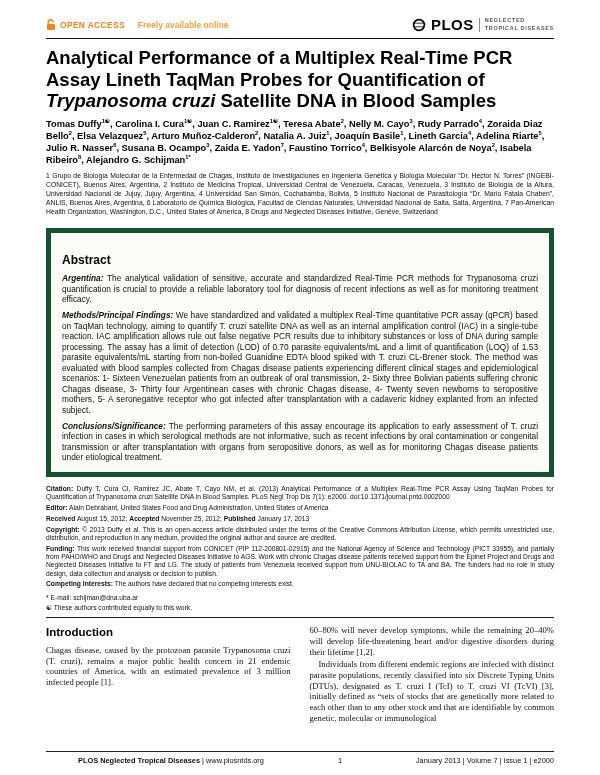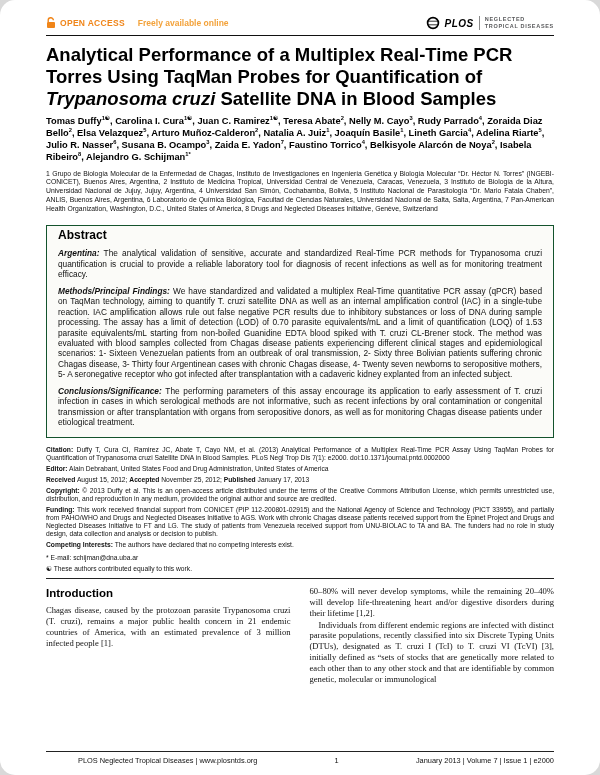--- a/index.html
+++ b/index.html
@@ -1,40 +1,40 @@
 <!DOCTYPE html>
 <html><head>
 <meta charset="utf-8">
 <style>
   * { margin:0; padding:0; box-sizing:border-box; }
   html,body { background:#d9d9d9; }
   .page {
     width:600px; height:775px; margin:0 auto; background:#ffffff;
     padding:16px 46px 0 46px; position:relative; overflow:hidden;
-    font-family:"Liberation Sans", sans-serif; color:#111;border-radius:15px;
+    font-family:"Liberation Sans", sans-serif; color:#111;
   }
   
   .topbar { display:flex; justify-content:space-between; align-items:center;
     padding-bottom:5px; border-bottom:1.5px solid #111; }
   .oa { display:flex; align-items:center; gap:4px; }
   .oa-label { color:#F08519; font-weight:bold; font-size:8.5px; letter-spacing:.3px; }
   .freely { color:#F3A23A; font-weight:bold; font-size:8.5px; margin-left:9px; }
   .plos { display:flex; align-items:center; gap:5px; }
-  .plos-word { font-size:10px; font-weight:bold; letter-spacing:.5px; color:#000;font-style:italic; }
+  .plos-word { font-size:15px; font-weight:bold; letter-spacing:.5px; color:#000; }
   .vline { width:1px; height:14px; background:#8a8a8a; }
   .journal { display:flex; flex-direction:column; font-size:5.5px; font-weight:bold;
     letter-spacing:.7px; color:#58595B; line-height:1.3; }
   
   .title { font-size:18.5px; line-height:1.17; font-weight:bold; margin:8px 0 6px; color:#000; }
   .title i { font-style:italic;margin-top:44px; }
   .authors { font-size:9.3px; font-weight:bold; line-height:1.3; margin-bottom:6px; color:#000; }
   .authors sup { font-size:.62em; line-height:0; }
   .affiliations { font-size:6.8px; line-height:1.32; text-align:justify; margin-bottom:11px; }
   
-  .abstract-box { border:1px solid #14532d; background:#FBFBF8; padding:2px 11px 3px; }
+  .abstract-box { border:5px solid #14532d; background:#FBFBF8; padding:20px 11px 3px; }
   .abstract-box h2 { font-size:12px; margin-bottom:6px; color:#000; }
   .abstract-box p { font-size:8.3px; line-height:1.26; text-align:justify; margin-bottom:6px; }
   .bi { font-weight:bold; font-style:italic; }
   
   .meta { margin-top:8px; }
   .meta p { font-size:6.7px; line-height:1.22; text-align:justify; margin-bottom:2.8px; }
   .fn { margin-bottom:2px !important; }
   .fns { margin-top:5px; }
   .email { color:#111; }
   .section-rule { border:none; border-top:1px solid #222; margin:5px 0 7px; }
@@ -42,21 +42,21 @@
   .body-cols { display:flex; gap:19px; }
   .col { flex:1; font-family:"Liberation Serif", serif; font-size:8.6px;
     line-height:1.27; text-align:justify; }
   .col h3 { font-family:"Liberation Sans", sans-serif; font-size:11.5px; margin-bottom:5px; color:#000; }
   .col p { margin-bottom:1px; }
   .col p.indent { text-indent:9px; }
   
   .pfooter { position:absolute; left:46px; right:46px; bottom:10px;
     border-top:1px solid #222; padding-top:4px; display:flex;
     justify-content:space-between; font-size:7.4px; }
-  .pfooter b { font-weight:normal;padding-left:32px; }
+  .pfooter b { font-weight:bold;padding-left:32px; }
 </style>
 </head>
 <body>
 
 <div class="page">
 
   <header class="topbar">
     <div class="oa">
       <svg width="10" height="12" viewBox="0 0 10 12">
         <path d="M2.2 5 V3.4 A2.6 2.6 0 0 1 7.4 3.2" fill="none" stroke="#F08519" stroke-width="1.4"></path>
@@ -72,21 +72,21 @@
       </svg>
       <span class="plos-word">PLOS</span>
       <span class="vline"></span>
       <span class="journal">
         <span>NEGLECTED</span>
         <span>TROPICAL DISEASES</span>
       </span>
     </div>
   </header>
 
-  <h1 class="title"><span>Analytical Performance of a Multiplex Real-Time PCR Torres Using TaqMan Probes for Quantification of </span><i>Trypanosoma cruzi</i><span> Satellite DNA in Blood Samples</span></h1>
+  <h1 class="title"><span>Analytical Performance of a Multiplex Real-Time PCR Assay Lineth TaqMan Probes for Quantification of </span><i>Trypanosoma cruzi</i><span> Satellite DNA in Blood Samples</span></h1>
 
   <p class="authors"><span>Tomas Duffy<sup>1☯</sup></span>, <span>Carolina I. Cura<sup>1☯</sup></span>, <span>Juan C. Ramirez<sup>1☯</sup></span>, <span>Teresa Abate<sup>2</sup></span>, <span>Nelly M. Cayo<sup>3</sup></span>, <span>Rudy Parrado<sup>4</sup></span>, <span>Zoraida Diaz Bello<sup>2</sup></span>, <span>Elsa Velazquez<sup>5</sup></span>, <span>Arturo Muñoz-Calderon<sup>2</sup></span>, <span>Natalia A. Juiz<sup>1</sup></span>, <span>Joaquín Basile<sup>1</sup></span>, <span>Lineth Garcia<sup>4</sup></span>, <span>Adelina Riarte<sup>5</sup></span>, <span>Julio R. Nasser<sup>6</sup></span>, <span>Susana B. Ocampo<sup>3</sup></span>, <span>Zaida E. Yadon<sup>7</sup></span>, <span>Faustino Torrico<sup>4</sup></span>, <span>Belkisyole Alarcón de Noya<sup>2</sup></span>, <span>Isabela Ribeiro<sup>8</sup></span>, <span>Alejandro G. Schijman<sup>1*</sup></span></p>
 
   <p class="affiliations">1 Grupo de Biología Molecular de la Enfermedad de Chagas, Instituto de Investigaciones en Ingeniería Genética y Biología Molecular “Dr. Héctor N. Torres” (INGEBI-CONICET), Buenos Aires, Argentina, 2 Instituto de Medicina Tropical, Universidad Central de Venezuela, Caracas, Venezuela, 3 Instituto de Biología de la Altura, Universidad Nacional de Jujuy, Jujuy, Argentina, 4 Universidad San Simón, Cochabamba, Bolivia, 5 Instituto Nacional de Parasitología “Dr. Mario Fatala Chaben”, ANLIS, Buenos Aires, Argentina, 6 Laboratorio de Química Biológica, Facultad de Ciencias Naturales, Universidad Nacional de Salta, Salta, Argentina, 7 Pan-American Health Organization, Washington, D.C., United States of America, 8 Drugs and Neglected Diseases Initiative, Genève, Switzerland</p>
 
   <section class="abstract-box">
     <h2>Abstract</h2>
     <p><b class="bi">Argentina:</b> <span>The analytical validation of sensitive, accurate and standardized Real-Time PCR methods for Trypanosoma cruzi quantification is crucial to provide a reliable laboratory tool for diagnosis of recent infections as well as for monitoring treatment efficacy.</span></p>
     <p><b class="bi">Methods/Principal Findings:</b> <span>We have standardized and validated a multiplex Real-Time quantitative PCR assay (qPCR) based on TaqMan technology, aiming to quantify T. cruzi satellite DNA as well as an internal amplification control (IAC) in a single-tube reaction. IAC amplification allows rule out false negative PCR results due to inhibitory substances or loss of DNA during sample processing. The assay has a limit of detection (LOD) of 0.70 parasite equivalents/mL and a limit of quantification (LOQ) of 1.53 parasite equivalents/mL starting from non-boiled Guanidine EDTA blood spiked with T. cruzi CL-Brener stock. The method was evaluated with blood samples collected from Chagas disease patients experiencing different clinical stages and epidemiological scenarios: 1- Sixteen Venezuelan patients from an outbreak of oral transmission, 2- Sixty three Bolivian patients suffering chronic Chagas disease, 3- Thirty four Argentinean cases with chronic Chagas disease, 4- Twenty seven newborns to seropositive mothers, 5- A seronegative receptor who got infected after transplantation with a cadaveric kidney explanted from an infected subject.</span></p>
     <p><b class="bi">Conclusions/Significance:</b> <span>The performing parameters of this assay encourage its application to early assessment of T. cruzi infection in cases in which serological methods are not informative, such as recent infections by oral contamination or congenital transmission or after transplantation with organs from seropositive donors, as well as for monitoring Chagas disease patients under etiological treatment.</span></p>

